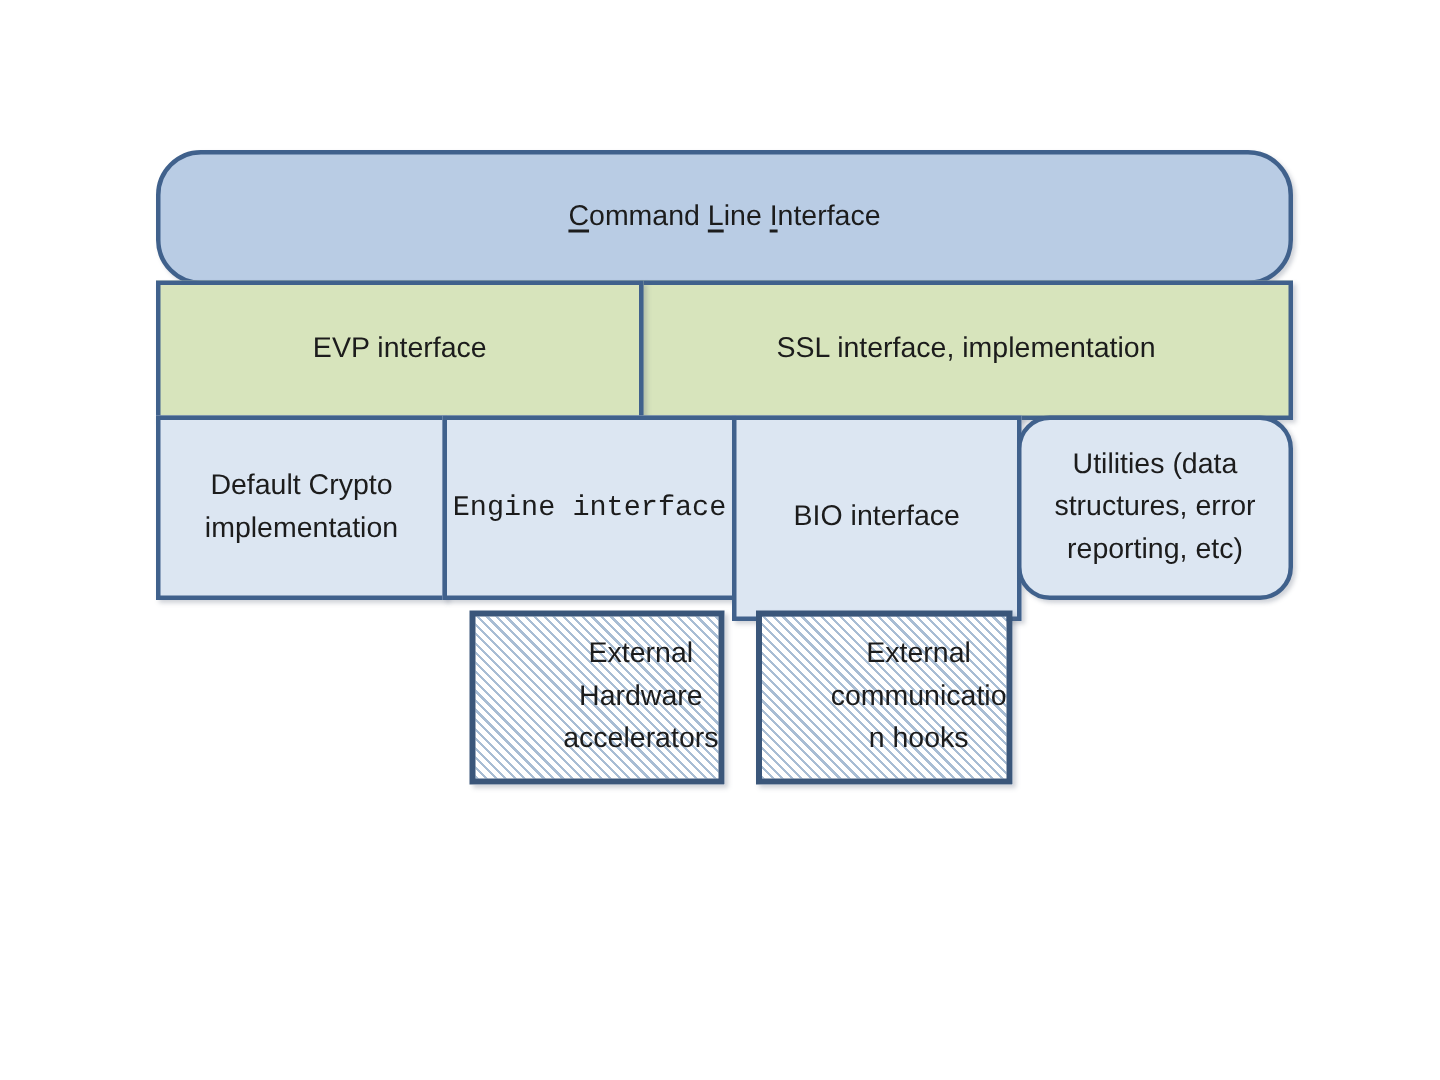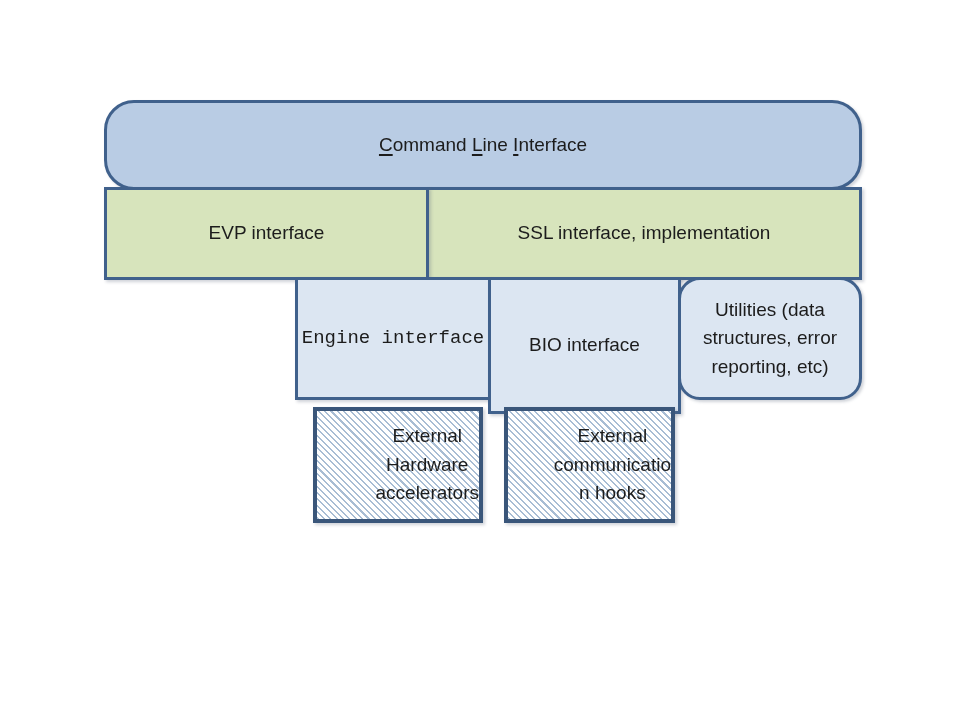--- a/index.html
+++ b/index.html
@@ -77,20 +77,24 @@
   </div>
 
   <div class="box fill-green ssl-box">
     <span>SSL interface, implementation</span>
   </div>
 
   <div class="box fill-green evp-box">
     <span>EVP interface</span>
   </div>
 
+  <div class="box fill-paleblue crypto-box">
+    <span>Default Crypto
+implementation</span>
+  </div>
 
   <div class="box fill-paleblue engine-box">
     <span>Engine interface</span>
   </div>
 
   <div class="box fill-paleblue bio-box">
     <span>BIO interface</span>
   </div>
 
   <div class="box fill-paleblue utilities-box">

